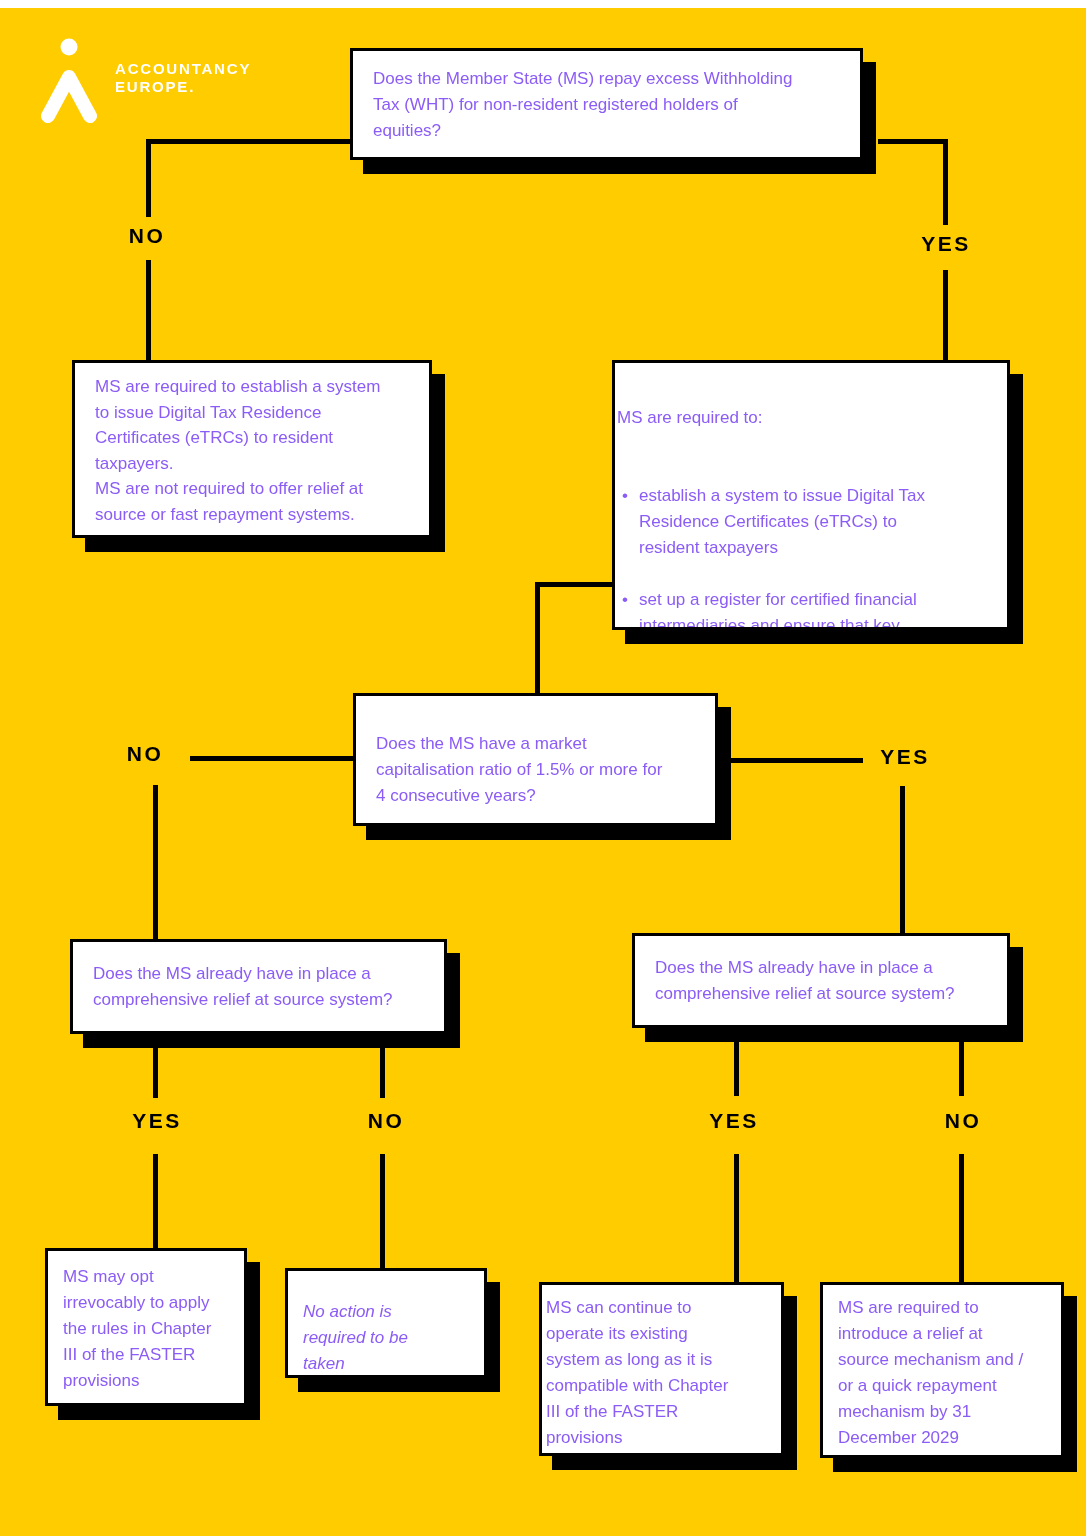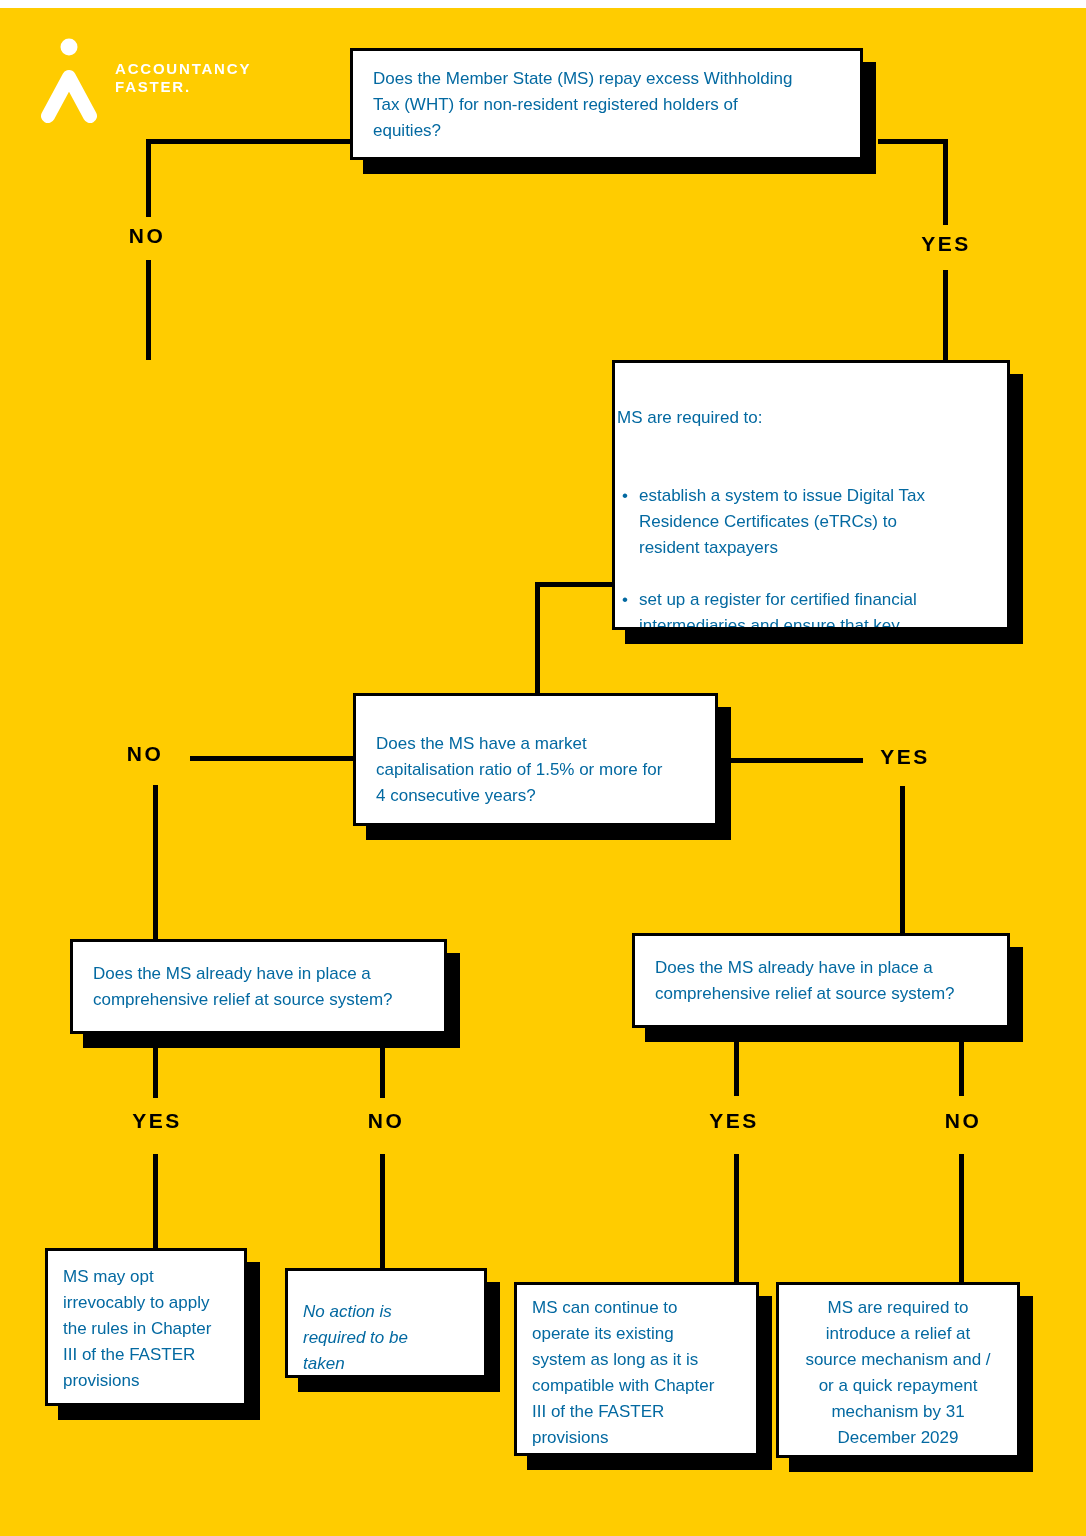--- a/index.html
+++ b/index.html
@@ -10,21 +10,21 @@
     overflow:hidden;
     font-family:"Liberation Sans", sans-serif;
     margin-top:8px;
   }
   .box{
     position:absolute;
     background:#FFFFFF;
     border:3px solid #000000;
     box-shadow:13px 14px 0 #000000;
     box-sizing:border-box;
-    color:#0369a1;
+    color:#8b5cf6;
     font-size:17px;
     line-height:26px;
     white-space:pre-line;
     overflow:hidden;
   }
   .line{position:absolute;background:#000000;}
   .branch-label{
     position:absolute;
     font-size:21px;
     font-weight:700;
@@ -49,21 +49,21 @@
 
   <div class="logo">
     <span>
       <svg width="60" height="96" viewBox="0 0 60 96">
         <circle cx="29" cy="19" r="8.5" fill="#FFFFFF"></circle>
         <path d="M8 88 L29 49 L50 88" fill="none" stroke="#FFFFFF" stroke-width="14" stroke-linecap="round" stroke-linejoin="round"></path>
       </svg>
     </span>
     <div class="logo-text">
       <div>ACCOUNTANCY</div>
-      <div>FASTER.</div>
+      <div>EUROPE.</div>
     </div>
   </div>
 
   <div class="line" style="left:148px;top:131px;width:202px;height:5px;"></div>
   <div class="line" style="left:146px;top:131px;width:5px;height:78px;"></div>
   <div class="line" style="left:146px;top:252px;width:5px;height:100px;"></div>
   <div class="line" style="left:878px;top:131px;width:70px;height:5px;"></div>
   <div class="line" style="left:943px;top:131px;width:5px;height:86px;"></div>
   <div class="line" style="left:943px;top:262px;width:5px;height:90px;"></div>
   <div class="line" style="left:537px;top:574px;width:76px;height:5px;"></div>
@@ -87,20 +87,26 @@
   <div class="branch-label" style="left:862px;top:737px;width:86px;">YES</div>
   <div class="branch-label" style="left:114px;top:1101px;width:86px;">YES</div>
   <div class="branch-label" style="left:346px;top:1101px;width:80px;">NO</div>
   <div class="branch-label" style="left:691px;top:1101px;width:86px;">YES</div>
   <div class="branch-label" style="left:923px;top:1101px;width:80px;">NO</div>
 
   <div class="box" style="left:350px;top:40px;width:513px;height:112px;padding:15px 20px;">Does the Member State (MS) repay excess Withholding
 Tax (WHT) for non-resident registered holders of
 equities?</div>
 
+  <div class="box" style="left:72px;top:352px;width:360px;height:178px;padding:11px 20px;line-height:25.5px;">MS are required to establish a system
+to issue Digital Tax Residence
+Certificates (eTRCs) to resident
+taxpayers.
+MS are not required to offer relief at
+source or fast repayment systems.</div>
 
   <div class="box" style="left:612px;top:352px;width:398px;height:270px;padding:16px 2px;">
     <div>MS are required to:</div>
     <ul class="bullets">
       <li>establish a system to issue Digital Tax
 Residence Certificates (eTRCs) to
 resident taxpayers</li>
       <li>set up a register for certified financial
 intermediaries and ensure that key
 financial intermediaries are registered</li>
@@ -121,27 +127,27 @@
   <div class="box" style="left:45px;top:1240px;width:202px;height:158px;padding:13px 15px;">MS may opt
 irrevocably to apply
 the rules in Chapter
 III of the FASTER
 provisions</div>
 
   <div class="box" style="left:285px;top:1260px;width:202px;height:110px;padding:28px 15px;font-style:italic;">No action is
 required to be
 taken</div>
 
-  <div class="box" style="left:514px;top:1274px;width:245px;height:174px;padding:10px 15px;">MS can continue to
+  <div class="box" style="left:539px;top:1274px;width:245px;height:174px;padding:10px 4px;">MS can continue to
 operate its existing
 system as long as it is
 compatible with Chapter
 III of the FASTER
 provisions</div>
 
-  <div class="box" style="left:776px;top:1274px;width:244px;height:176px;padding:10px 15px;text-align:center;">MS are required to
+  <div class="box" style="left:820px;top:1274px;width:244px;height:176px;padding:10px 15px;">MS are required to
 introduce a relief at
 source mechanism and /
 or a quick repayment
 mechanism by 31
 December 2029</div>
 
 </div>
 
 </body></html>

